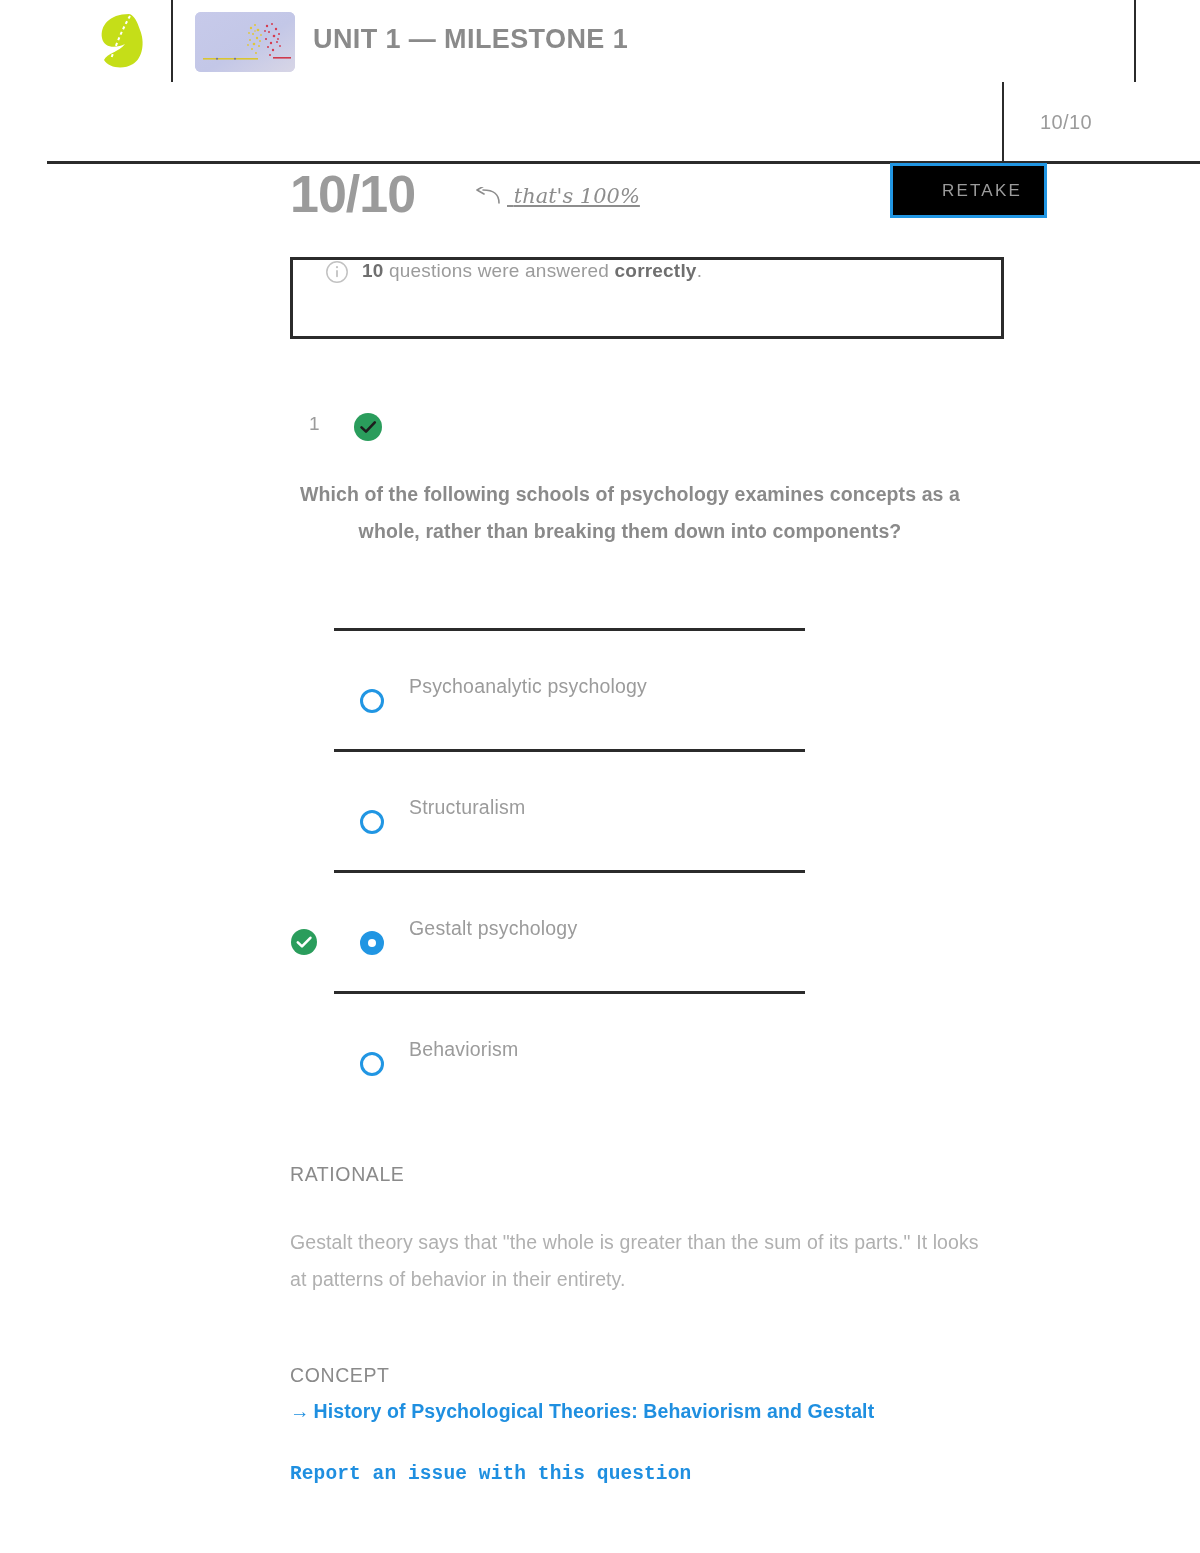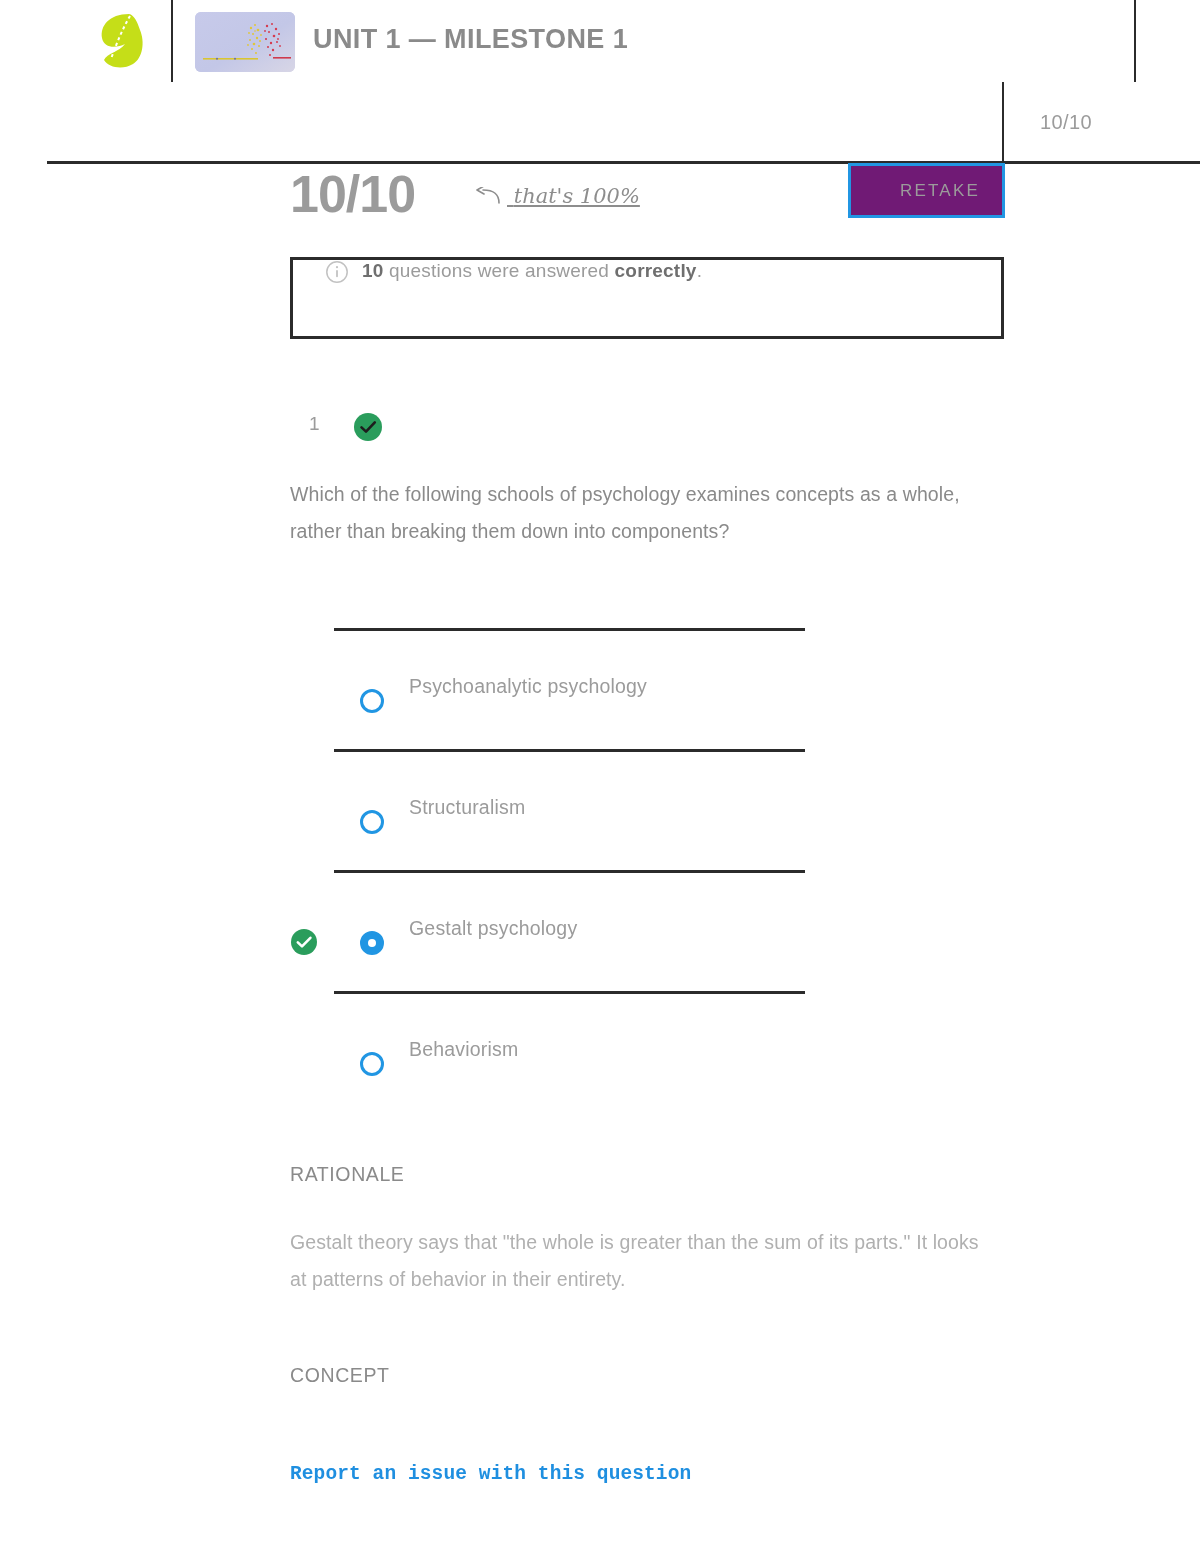--- a/index.html
+++ b/index.html
@@ -118,24 +118,24 @@
     text-decoration: underline;
   }
   .hw-arrow {
     display: inline-block;
     vertical-align: -2px;
     margin-right: 6px;
   }
 
   .retake-btn {
     position: absolute;
-    left: 801px; top: 163px;
+    left: 843px; top: 163px;
     width: 157px; height: 55px;
     border: 3px solid #2196e3;
-    background: #701a75;
+    background: #000000;
     color: #9b9b9b;
     font-size: 17px;
     letter-spacing: 2.2px;
     font-family: "Liberation Sans", sans-serif;
     cursor: pointer;
     display: flex;
     align-items: center;
     justify-content: center;
     padding-left: 27px;
   }
@@ -175,24 +175,25 @@
     position: absolute;
     left: 306px; top: 412px;
     width: 30px; height: 30px;
   }
 
   .q-text {
     position: absolute;
     left: 243px; top: 476px;
     width: 680px;
     font-size: 19.5px;
-    font-weight: normal;
+    font-weight: bold;
     line-height: 37px;
     color: #8a8a8a;
     letter-spacing: 0.1px;
+    text-align: center;
   }
 
   
   .options {
     position: absolute;
     left: 243px; top: 628px;
     width: 720px;
   }
   .option {
     position: relative;
@@ -428,16 +429,17 @@
       <div class="radio"></div>
       <div class="option-label">Behaviorism</div>
     </div>
 
   </div>
 
   <div class="section-head rationale-head">RATIONALE</div>
   <div class="rationale-body">Gestalt theory says that "the whole is greater than the sum of its parts." It looks at patterns of behavior in their entirety.</div>
 
   <div class="section-head concept-head">CONCEPT</div>
+  <a class="concept-link"><span class="concept-arrow">→</span><span>History of Psychological Theories: Behaviorism and Gestalt</span></a>
 
   <a class="report-link">Report an issue with this question</a>
 
 </div>
 
 </body></html>

